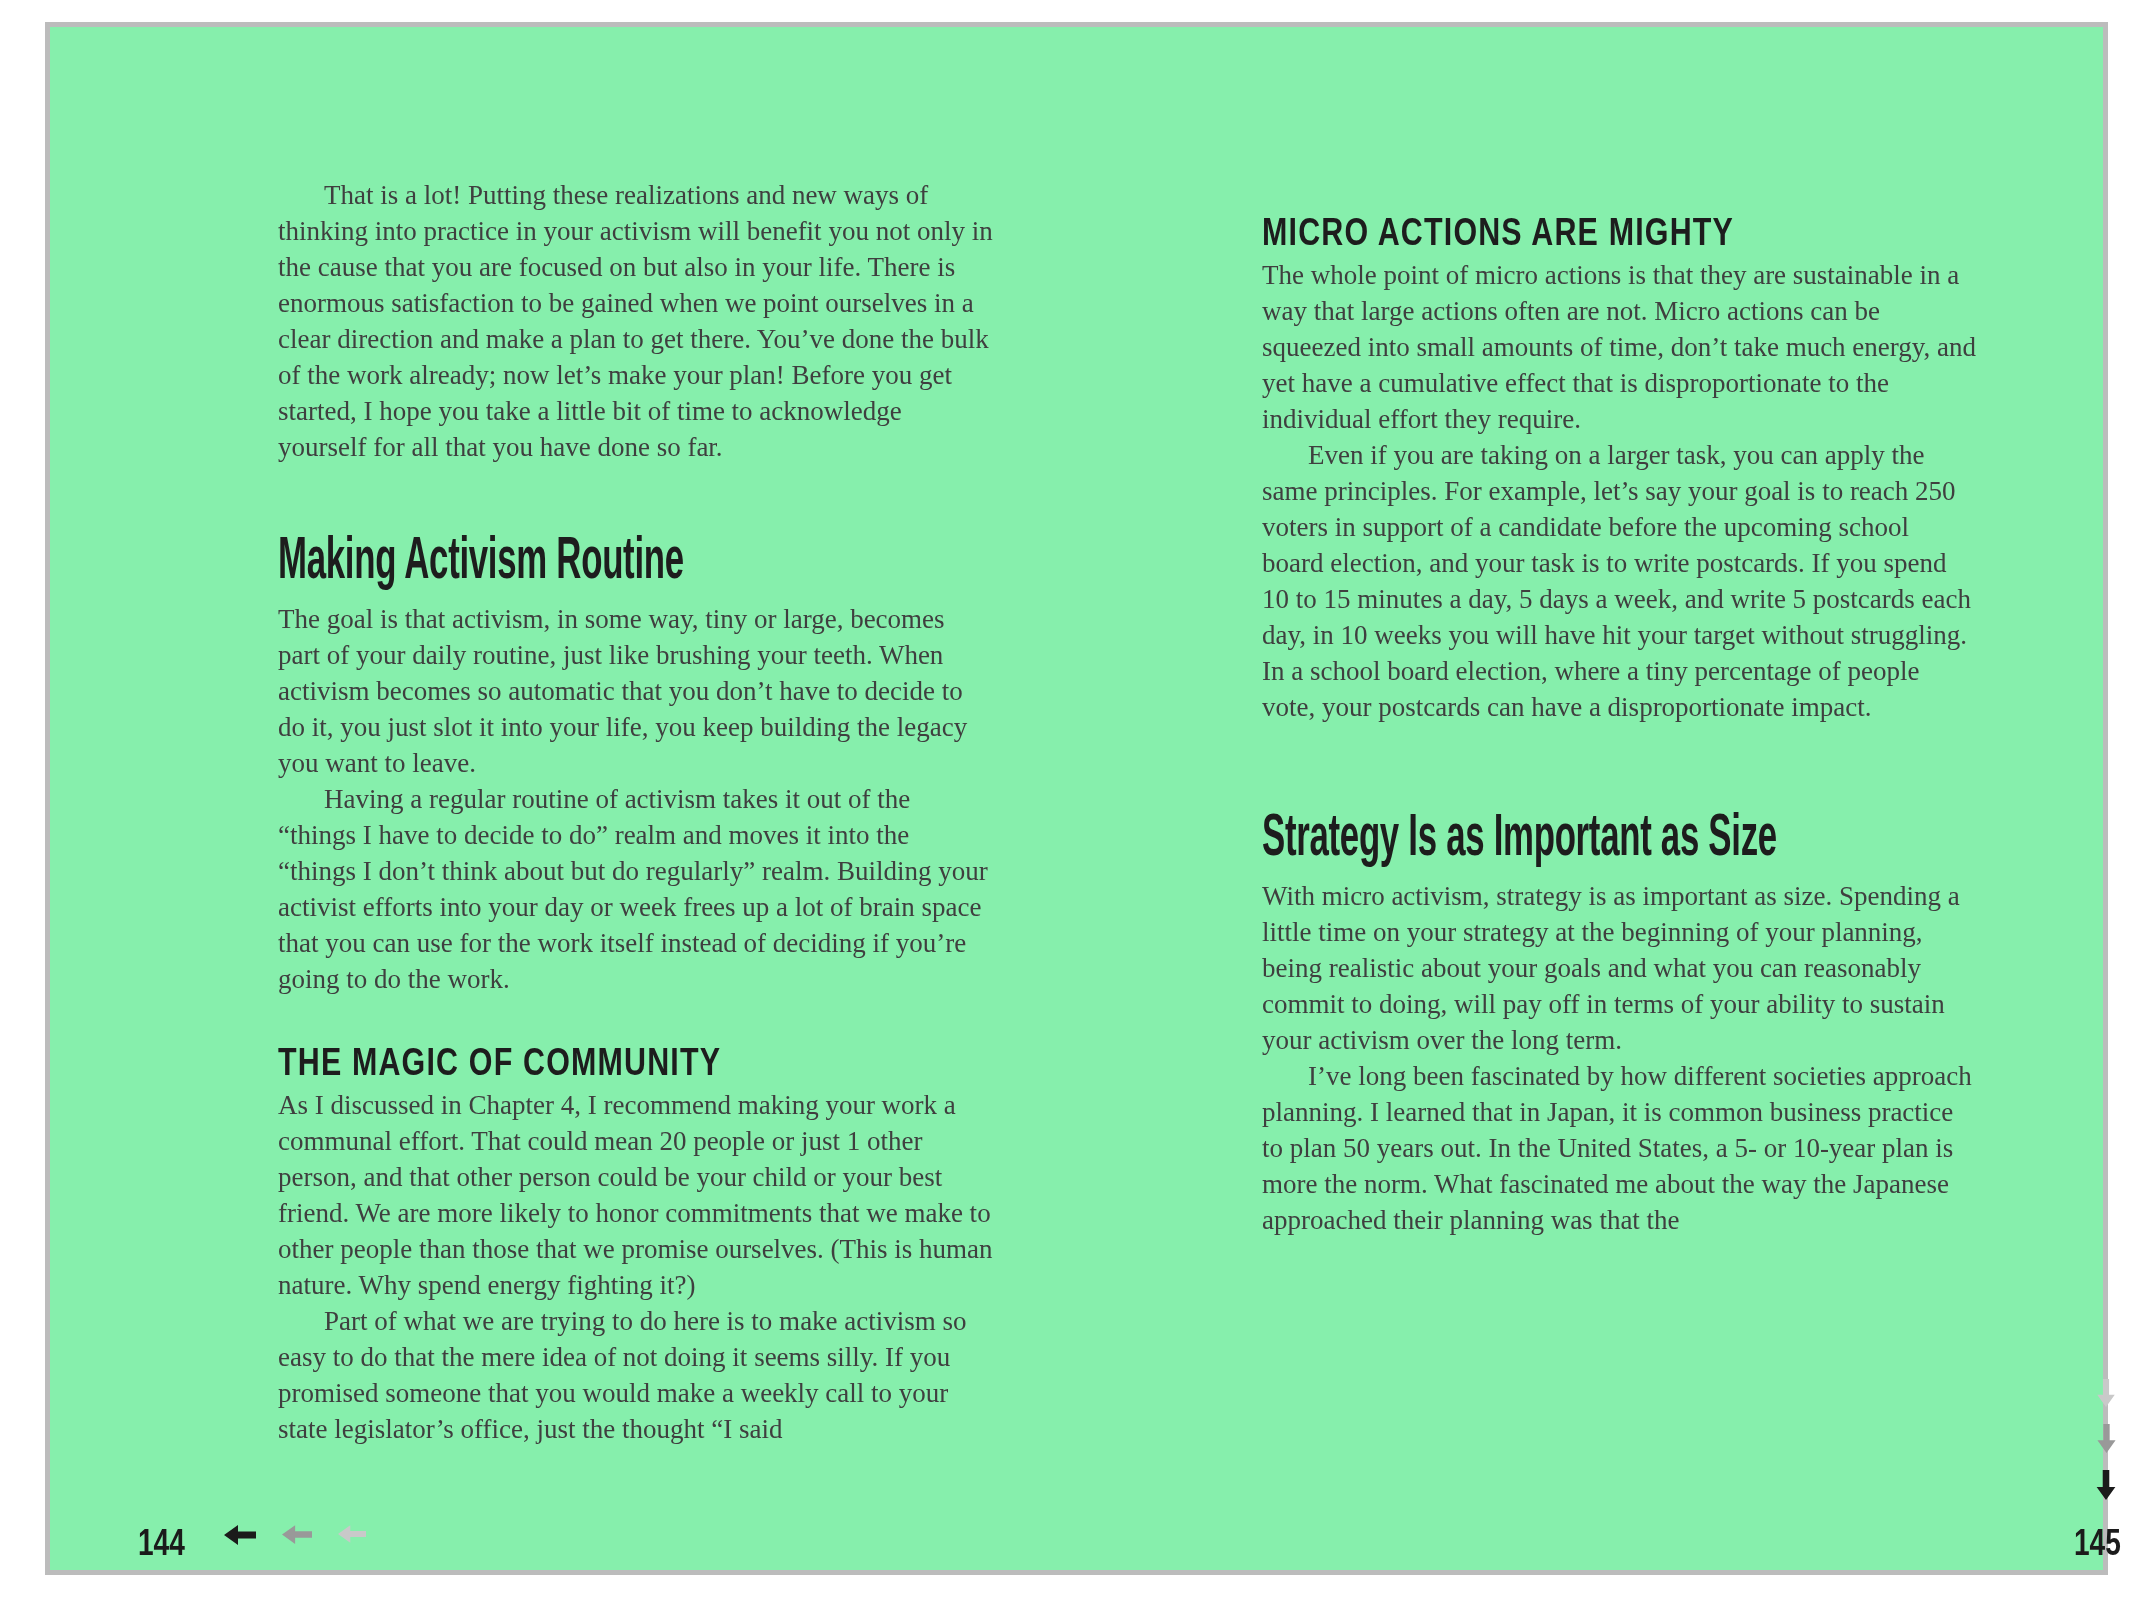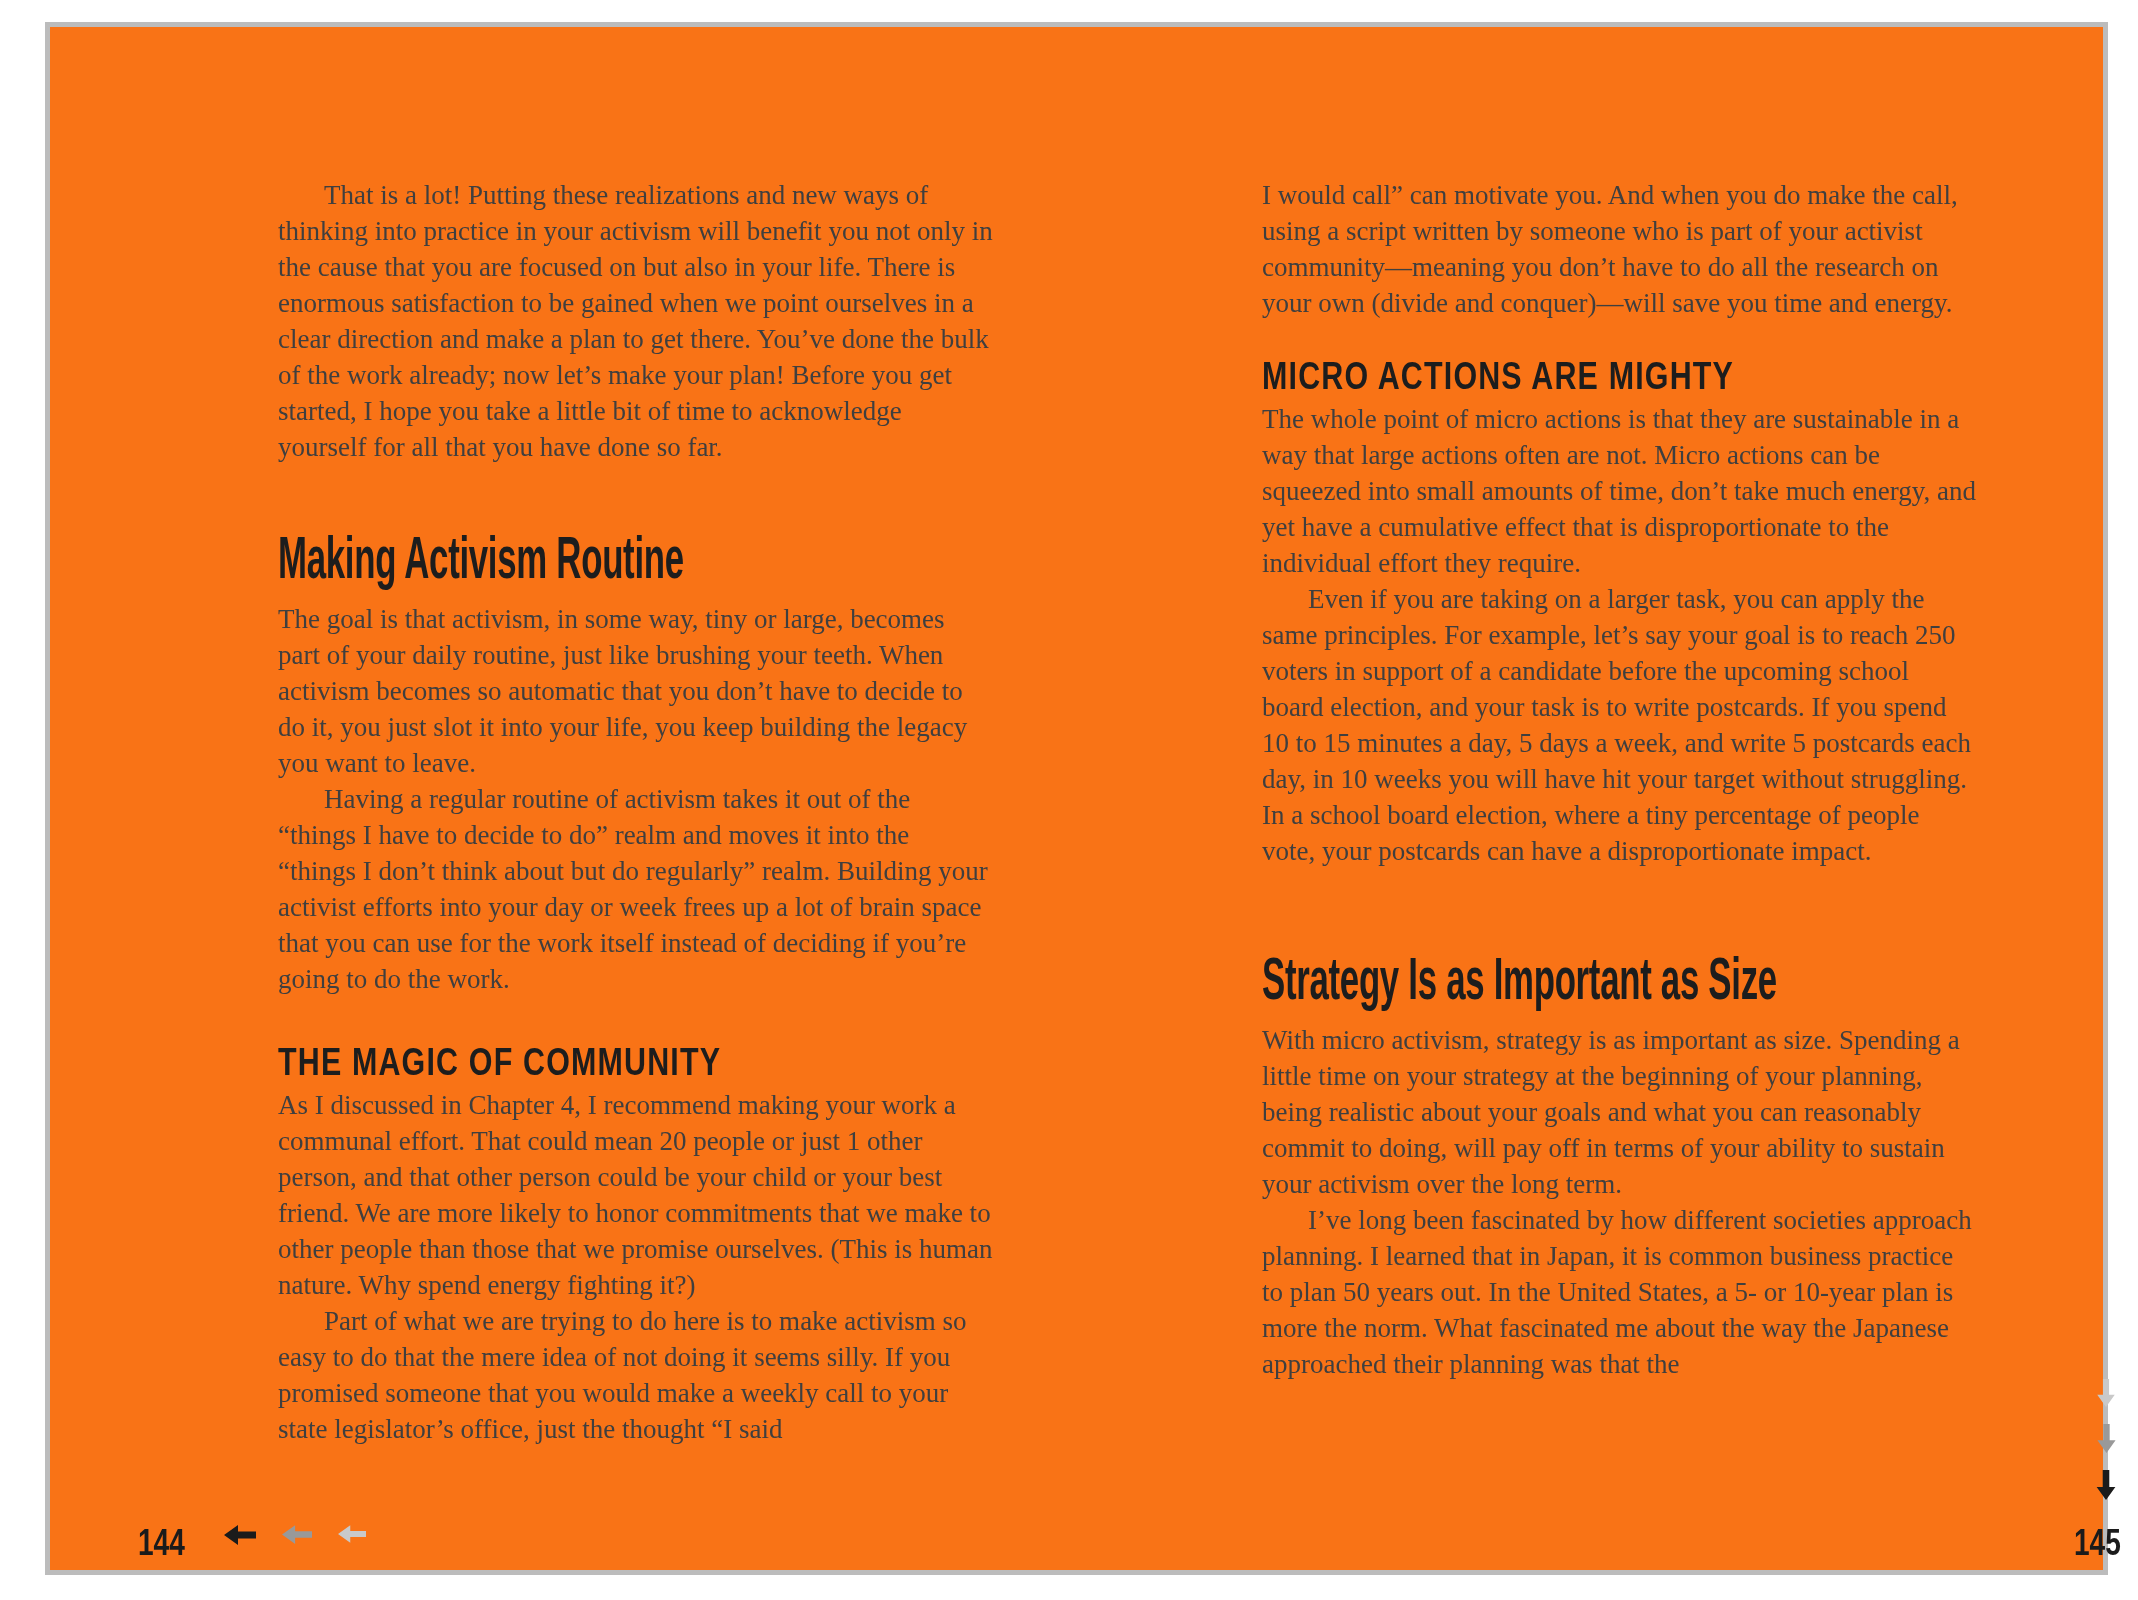--- a/index.html
+++ b/index.html
@@ -9,21 +9,21 @@
     height: 1600px;
     background: #ffffff;
     font-family: "Liberation Serif", serif;
     overflow: hidden;
   }
   .frame {
     position: absolute;
     left: 45px; top: 22px;
     width: 2053px; height: 1543px;
     border: 5px solid #bcbcbc;
-    background: #f97316;
+    background: #86efac;
   }
   .column {
     position: absolute;
     top: 150px;
     width: 715px;
     color: #3f3f3f;
     font-size: 27px;
     line-height: 36px;
   }
   .column-left  { left: 228px; }
@@ -106,21 +106,20 @@
       <p class="body after-head">The goal is that activism, in some way, tiny or large, becomes part of your daily routine, just like brushing your teeth. When activism becomes so automatic that you don’t have to decide to do it, you just slot it into your life, you keep building the legacy you want to leave.</p>
       <p class="body indent">Having a regular routine of activism takes it out of the “things I have to decide to do” realm and moves it into the “things I don’t think about but do regularly” realm. Building your activist efforts into your day or week frees up a lot of brain space that you can use for the work itself instead of deciding if you’re going to do the work.</p>
       <h2 class="sub-heading">
         <span class="condense">THE MAGIC OF COMMUNITY</span>
       </h2>
       <p class="body after-head">As I discussed in Chapter 4, I recommend making your work a communal effort. That could mean 20 people or just 1 other person, and that other person could be your child or your best friend. We are more likely to honor commitments that we make to other people than those that we promise ourselves. (This is human nature. Why spend energy fighting it?)</p>
       <p class="body indent">Part of what we are trying to do here is to make activism so easy to do that the mere idea of not doing it seems silly. If you promised someone that you would make a weekly call to your state legislator’s office, just the thought “I said</p>
     </div>
 
     <div class="column column-right">
-      <p class="body">I would call” can motivate you. And when you do make the call, using a script written by someone who is part of your activist community—meaning you don’t have to do all the research on your own (divide and conquer)—will save you time and energy.</p>
       <h2 class="sub-heading mt-right-sub">
         <span class="condense">MICRO ACTIONS ARE MIGHTY</span>
       </h2>
       <p class="body after-head">The whole point of micro actions is that they are sustainable in a way that large actions often are not. Micro actions can be squeezed into small amounts of time, don’t take much energy, and yet have a cumulative effect that is disproportionate to the individual effort they require.</p>
       <p class="body indent">Even if you are taking on a larger task, you can apply the same principles. For example, let’s say your goal is to reach 250 voters in support of a candidate before the upcoming school board election, and your task is to write postcards. If you spend 10 to 15 minutes a day, 5 days a week, and write 5 postcards each day, in 10 weeks you will have hit your target without struggling. In a school board election, where a tiny percentage of people vote, your postcards can have a disproportionate impact.</p>
       <h1 class="chapter-heading mt-right-head">
         <span class="condense">Strategy Is as Important as Size</span>
       </h1>
       <p class="body after-head">With micro activism, strategy is as important as size. Spending a little time on your strategy at the beginning of your planning, being realistic about your goals and what you can reasonably commit to doing, will pay off in terms of your ability to sustain your activism over the long term.</p>
       <p class="body indent">I’ve long been fascinated by how different societies approach planning. I learned that in Japan, it is common business practice to plan 50 years out. In the United States, a 5- or 10-year plan is more the norm. What fascinated me about the way the Japanese approached their planning was that the</p>

